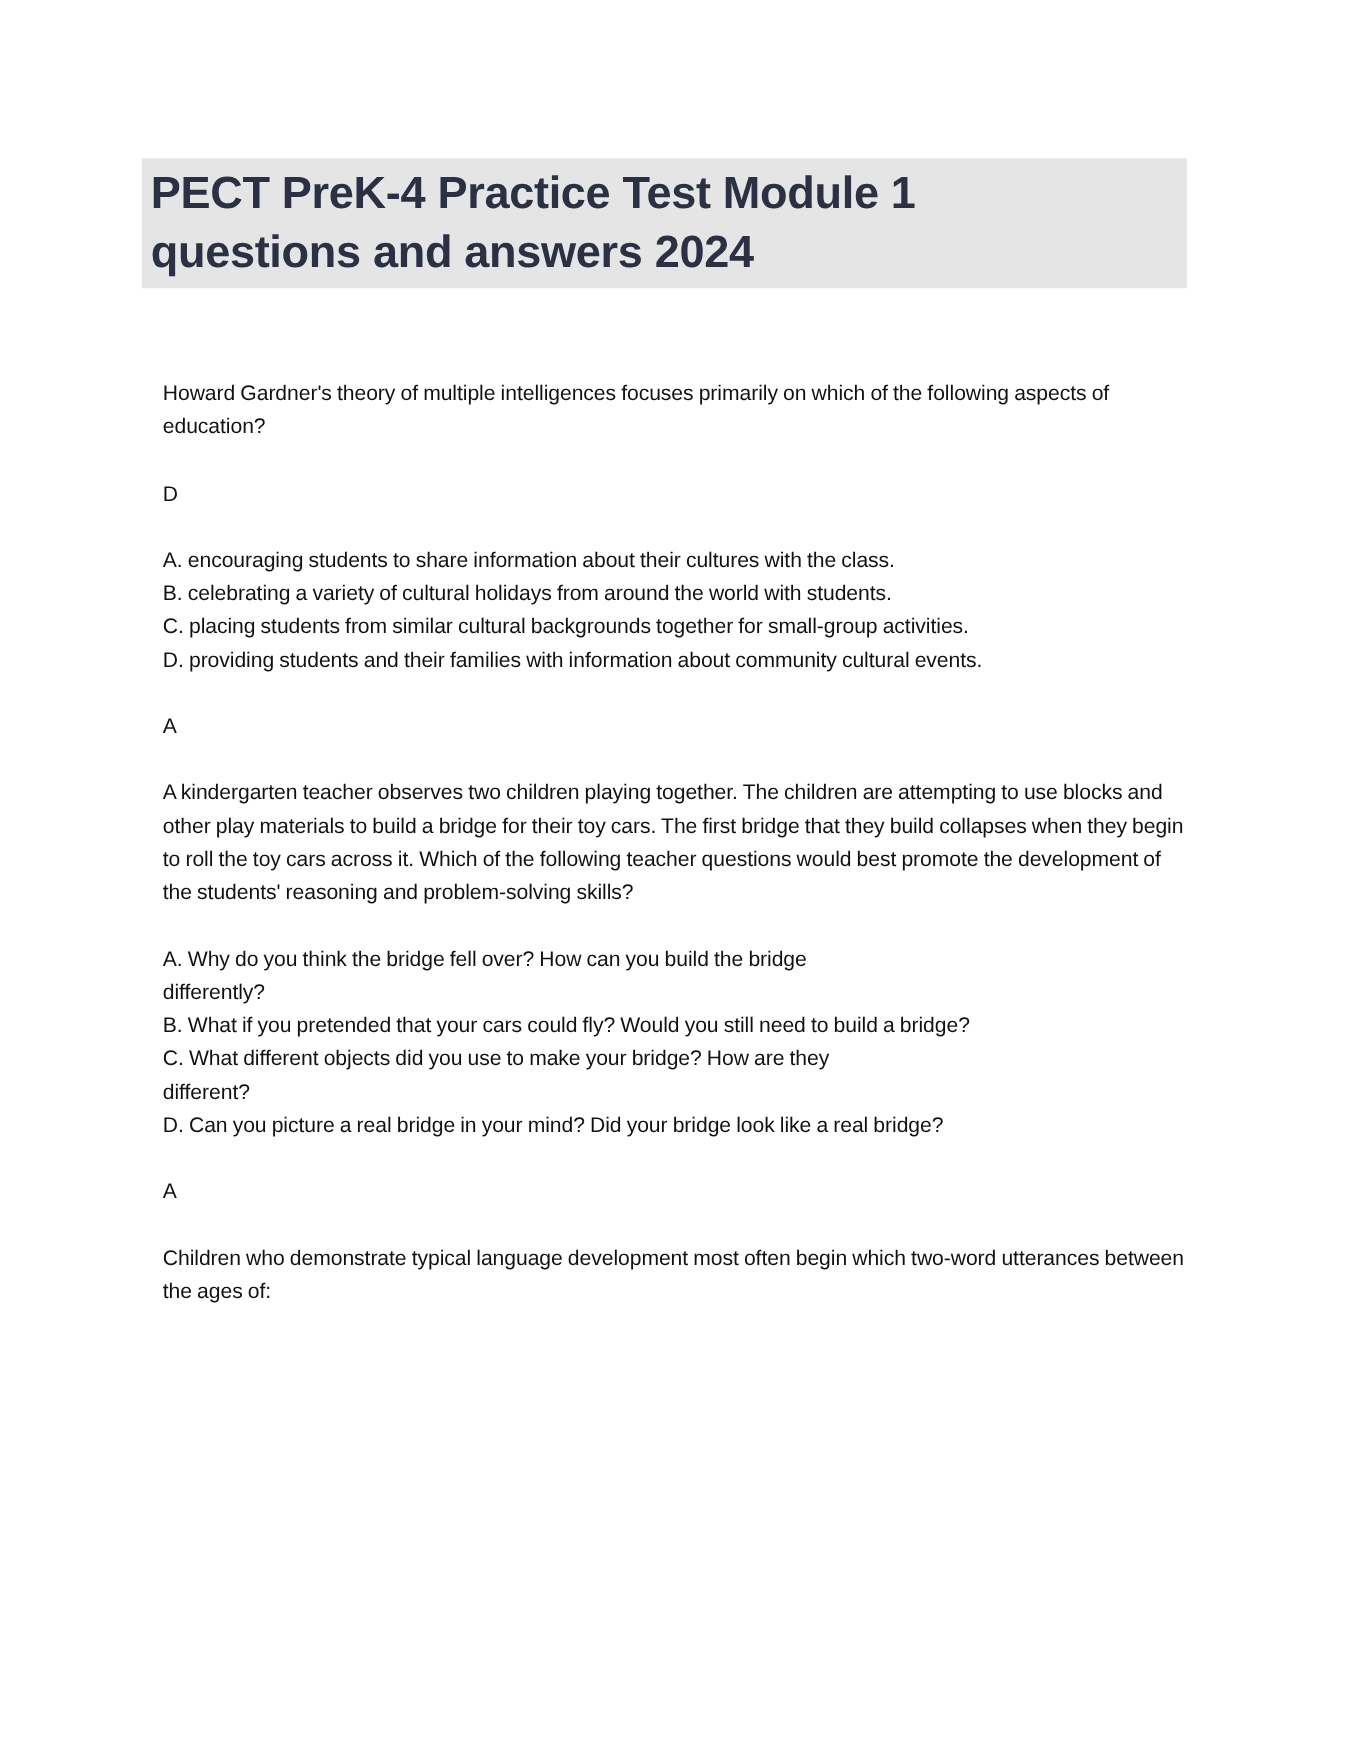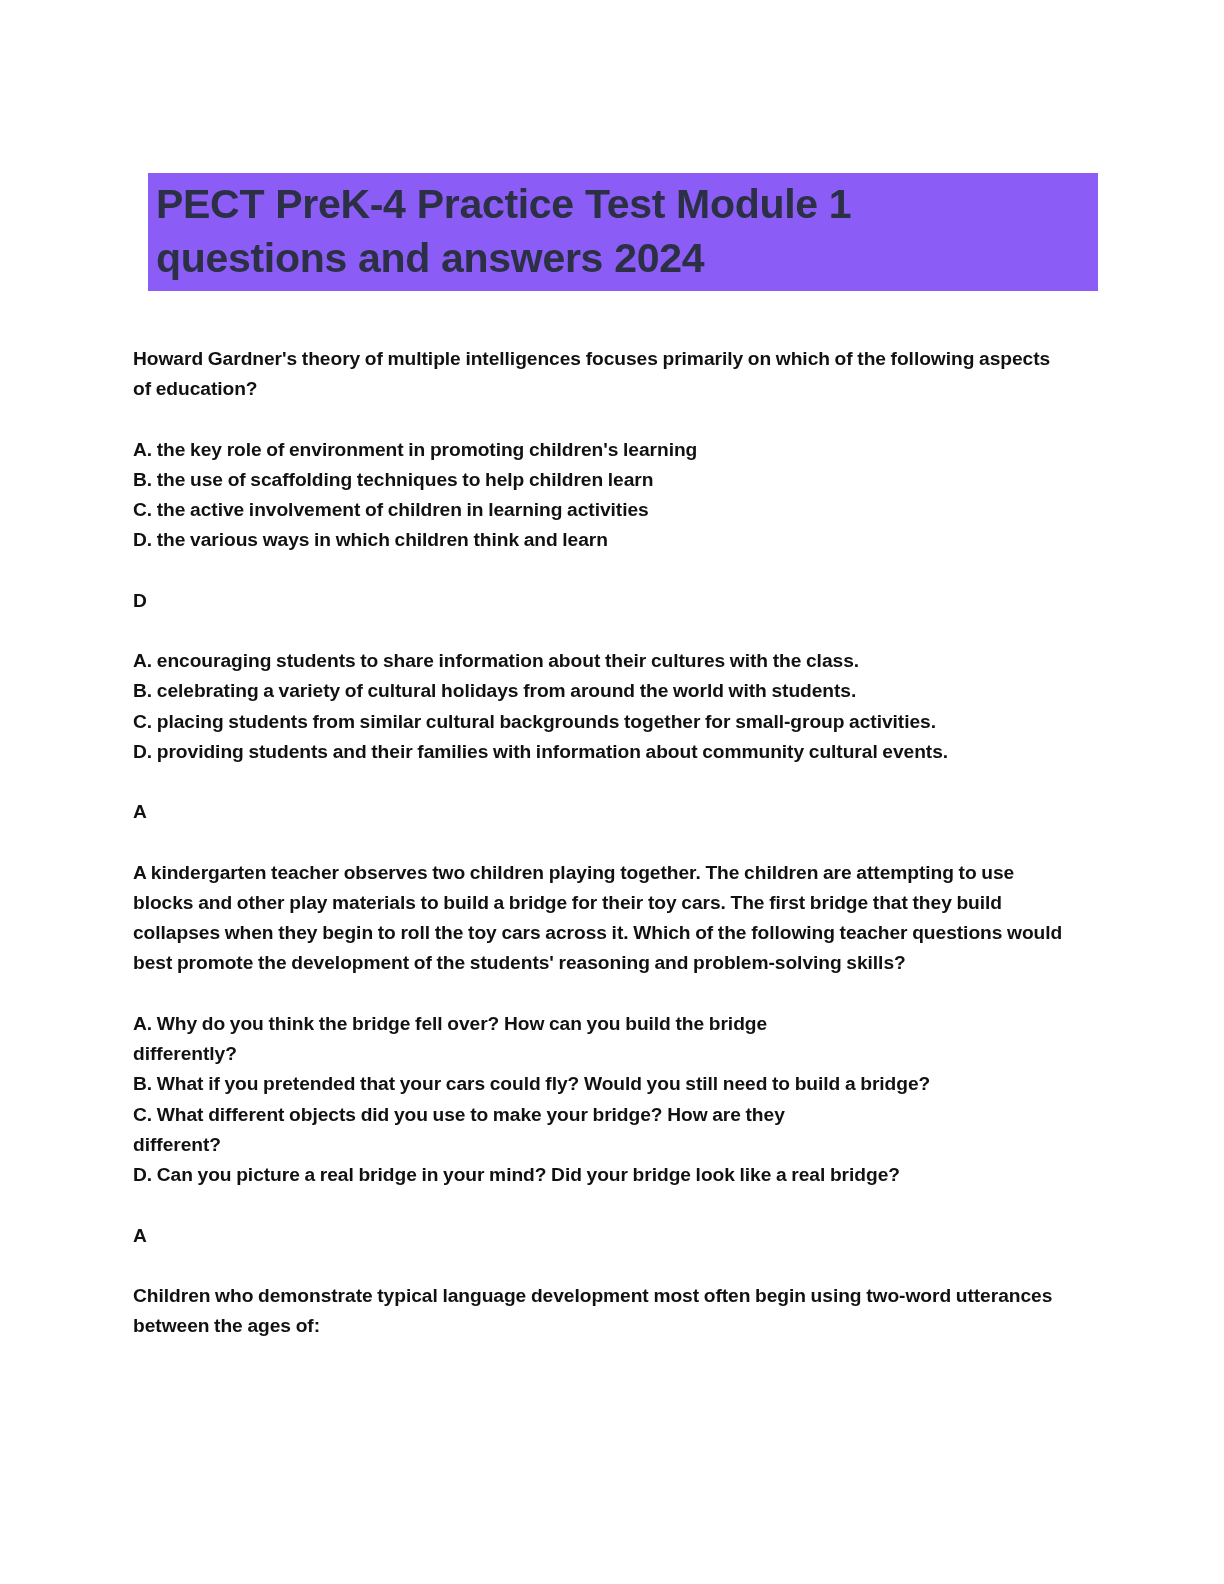--- a/index.html
+++ b/index.html
@@ -20,46 +20,44 @@
     position: relative;
     width: 1224px;
     height: 1584px;
     background: #ffffff;
     box-sizing: border-box;
   }
 
   
   .title-band {
     position: absolute;
-    left: 148px;
+    left: 129px;
     top: 144px;
     width: 950px;
     padding: 4px 8px 6px 8px;
     box-sizing: border-box;
-    background: #8b5cf6;
-    margin-top: 29px;
+    background: #e5e5e5;
   }
   .doc-title {
     margin: 0;
     font-family: "Liberation Sans", sans-serif;
     font-weight: bold;
     font-size: 41px;
     line-height: 54px;
     letter-spacing: -0.3px;
     color: #2b3044;
     white-space: pre-line;
   }
 
   
   .content {
     position: absolute;
-    left: 133px;
+    left: 148px;
     top: 344px;
     width: 936px;
-    font-weight: bold;
   }
 
   .block {
     font-family: "Liberation Sans", sans-serif;
     font-size: 19.2px;
     line-height: 30.3px;
     color: #111111;
     margin: 0 0 30px 0;
     white-space: pre-line;
     word-spacing: -0.6px;
@@ -82,37 +80,33 @@
 
 <div class="page">
 
   <div class="title-band">
     <h1 class="doc-title">PECT PreK-4 Practice Test Module 1
 questions and answers 2024</h1>
   </div>
 
   <div class="content">
     <p class="block">Howard Gardner's theory of multiple intelligences focuses primarily on which of the following aspects of education?</p>
-    <p class="block options">A. the key role of environment in promoting children's learning
-B. the use of scaffolding techniques to help children learn
-C. the active involvement of children in learning activities
-D. the various ways in which children think and learn</p>
     <p class="block answer-key">D</p>
 
     <p class="block options">A. encouraging students to share information about their cultures with the class.
 B. celebrating a variety of cultural holidays from around the world with students.
 C. placing students from similar cultural backgrounds together for small-group activities.
 D. providing students and their families with information about community cultural events.</p>
     <p class="block answer-key">A</p>
 
     <p class="block">A kindergarten teacher observes two children playing together. The children are attempting to use blocks and other play materials to build a bridge for their toy cars. The first bridge that they build collapses when they begin to roll the toy cars across it. Which of the following teacher questions would best promote the development of the students' reasoning and problem-solving skills?</p>
     <p class="block options">A. Why do you think the bridge fell over? How can you build the bridge
 differently?
 B. What if you pretended that your cars could fly? Would you still need to build a bridge?
 C. What different objects did you use to make your bridge? How are they
 different?
 D. Can you picture a real bridge in your mind? Did your bridge look like a real bridge?</p>
     <p class="block answer-key">A</p>
 
-    <p class="block">Children who demonstrate typical language development most often begin using two-word utterances between the ages of:</p>
+    <p class="block">Children who demonstrate typical language development most often begin which two-word utterances between the ages of:</p>
   </div>
 
 </div>
 
 </body></html>

